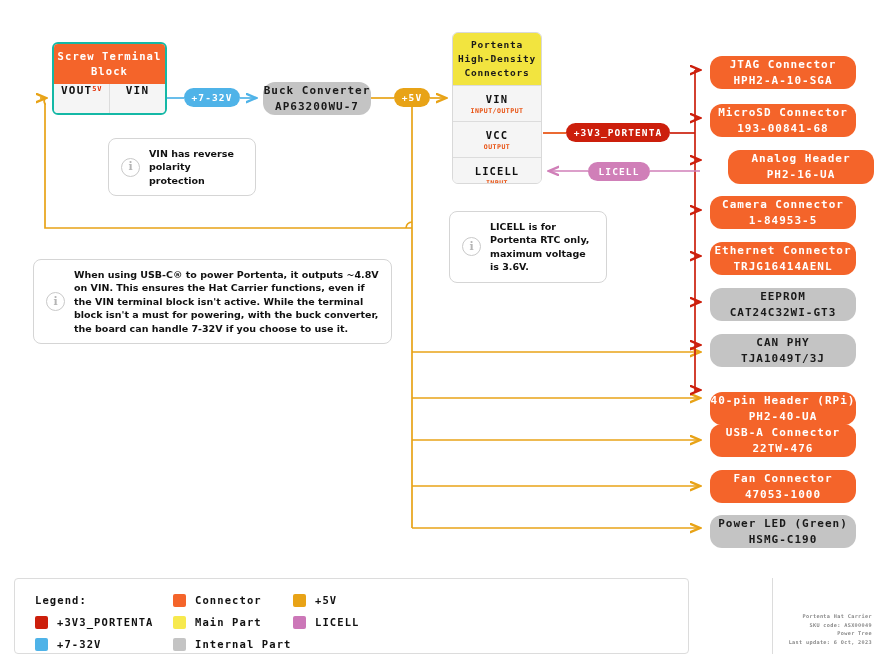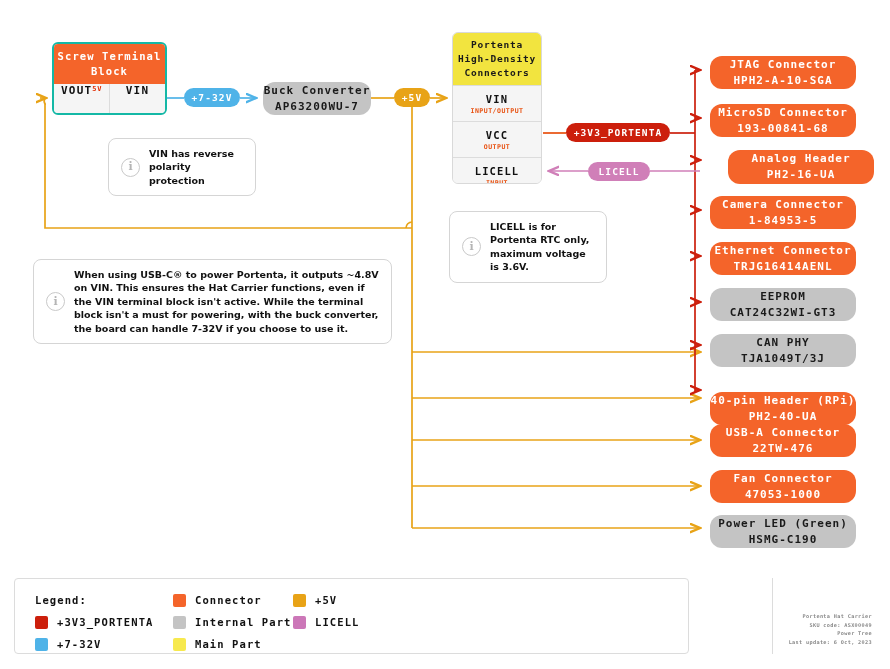--- a/index.html
+++ b/index.html
@@ -257,26 +257,26 @@
         <span>+7-32V</span>
       </div>
     </div>
 
     <div class="lg-col" style="left:158px; width:180px;">
       <div class="lg-row">
         <span class="sw" style="background:#F4642A"></span>
         <span>Connector</span>
       </div>
       <div class="lg-row">
+        <span class="sw" style="background:#F7E94E"></span>
+        <span>Main Part</span>
+      </div>
+      <div class="lg-row">
         <span class="sw" style="background:#C4C4C4"></span>
         <span>Internal Part</span>
-      </div>
-      <div class="lg-row">
-        <span class="sw" style="background:#F7E94E"></span>
-        <span>Main Part</span>
       </div>
     </div>
 
     <div class="lg-col" style="left:278px; width:150px;">
       <div class="lg-row">
         <span class="sw" style="background:#E8A317"></span>
         <span>+5V</span>
       </div>
       <div class="lg-row">
         <span class="sw" style="background:#CC77B8"></span>

